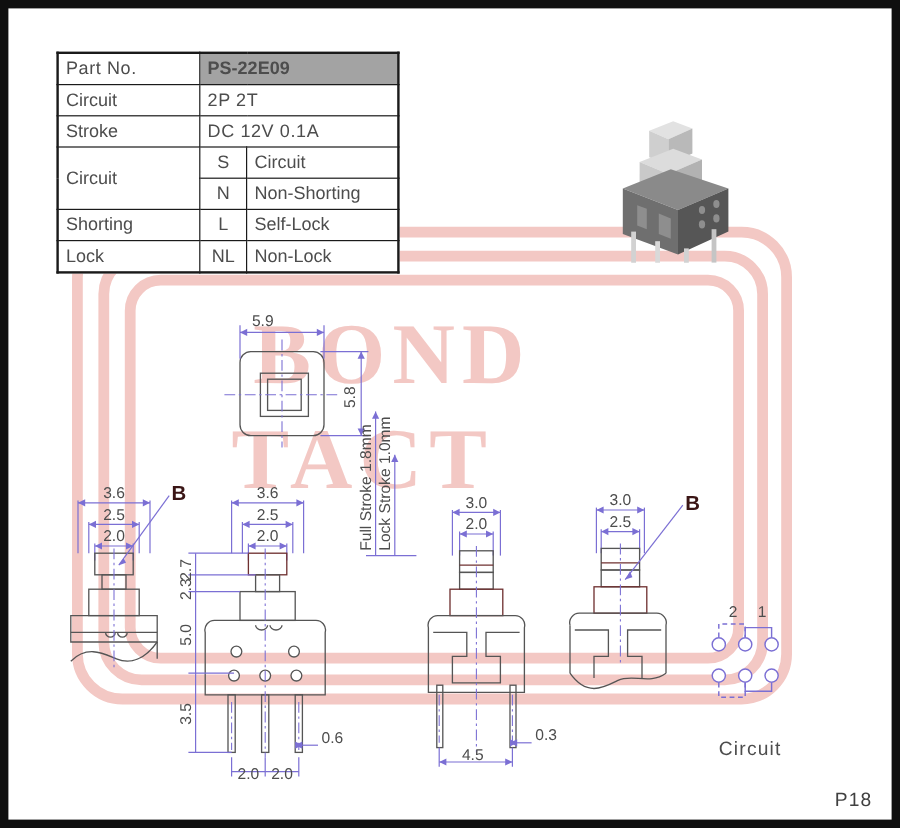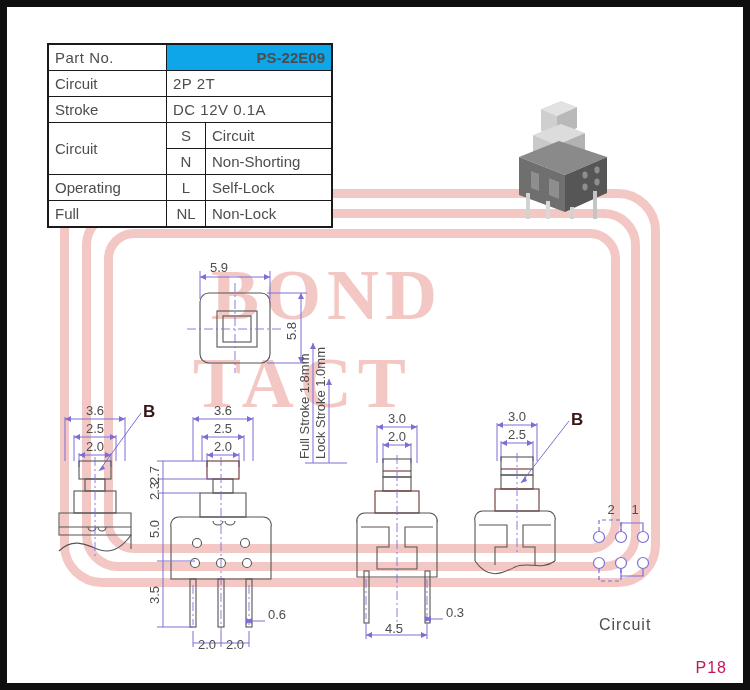--- a/index.html
+++ b/index.html
@@ -62,27 +62,26 @@
     border:1px solid #1a1a1a;
     font-size:15px;
     color:#4d4d4d;
     padding:2px 6px;
     height:21px;
     font-family:"Liberation Sans", sans-serif;
     white-space:nowrap;
   }
   td.lbl{width:105px;}
   td.partno{
-    background:#0ea5e9;
+    background:#a3a3a3;
     color:#111111;
     font-size:21px;
     font-weight:bold;
     letter-spacing:0px;
     padding-left:8px;
-    text-align:right;
   }
   td.big{font-size:16px;letter-spacing:0.5px;}
   td.code{width:26px;text-align:center;}
   .t-row-tall td{height:24px;}
 
   
   #photo{
     position:absolute;left:498px;top:72px;width:120px;height:140px;z-index:5;
   }
 
@@ -111,21 +110,21 @@
   text.cnum{
     font-family:"Liberation Sans", sans-serif;
     font-size:13px;fill:#4d4d4d;
   }
   #circuit-label{
     position:absolute;left:592px;top:609px;
     font-size:16px;color:#4d4d4d;letter-spacing:1px;
   }
   #page-num{
     position:absolute;right:16px;bottom:6px;
-    font-size:16px;color:#be185d;letter-spacing:1px;
+    font-size:16px;color:#404040;letter-spacing:1px;
   }
 </style>
 </head>
 <body>
 
 <div id="page">
 <div id="inner">
 
   <div id="watermark">
     <div class="wm-frame" id="wmf1"></div>
@@ -152,26 +151,26 @@
     <tr class="t-row-tall">
       <td class="lbl" rowspan="2">Circuit</td>
       <td class="code">S</td>
       <td>Circuit</td>
     </tr>
     <tr class="t-row-tall">
       <td class="code">N</td>
       <td>Non-Shorting</td>
     </tr>
     <tr class="t-row-tall">
-      <td class="lbl">Operating</td>
+      <td class="lbl">Shorting</td>
       <td class="code">L</td>
       <td>Self-Lock</td>
     </tr>
     <tr class="t-row-tall">
-      <td class="lbl">Full</td>
+      <td class="lbl">Lock</td>
       <td class="code">NL</td>
       <td>Non-Lock</td>
     </tr>
   </tbody>
       </table>
 
   <svg id="photo" viewBox="0 0 120 140">
 
     <polygon points="36,30 56,22 72,28 52,37" fill="#e2e2e2"></polygon>
     <polygon points="36,30 52,37 52,58 36,52" fill="#cfcfcf"></polygon>

